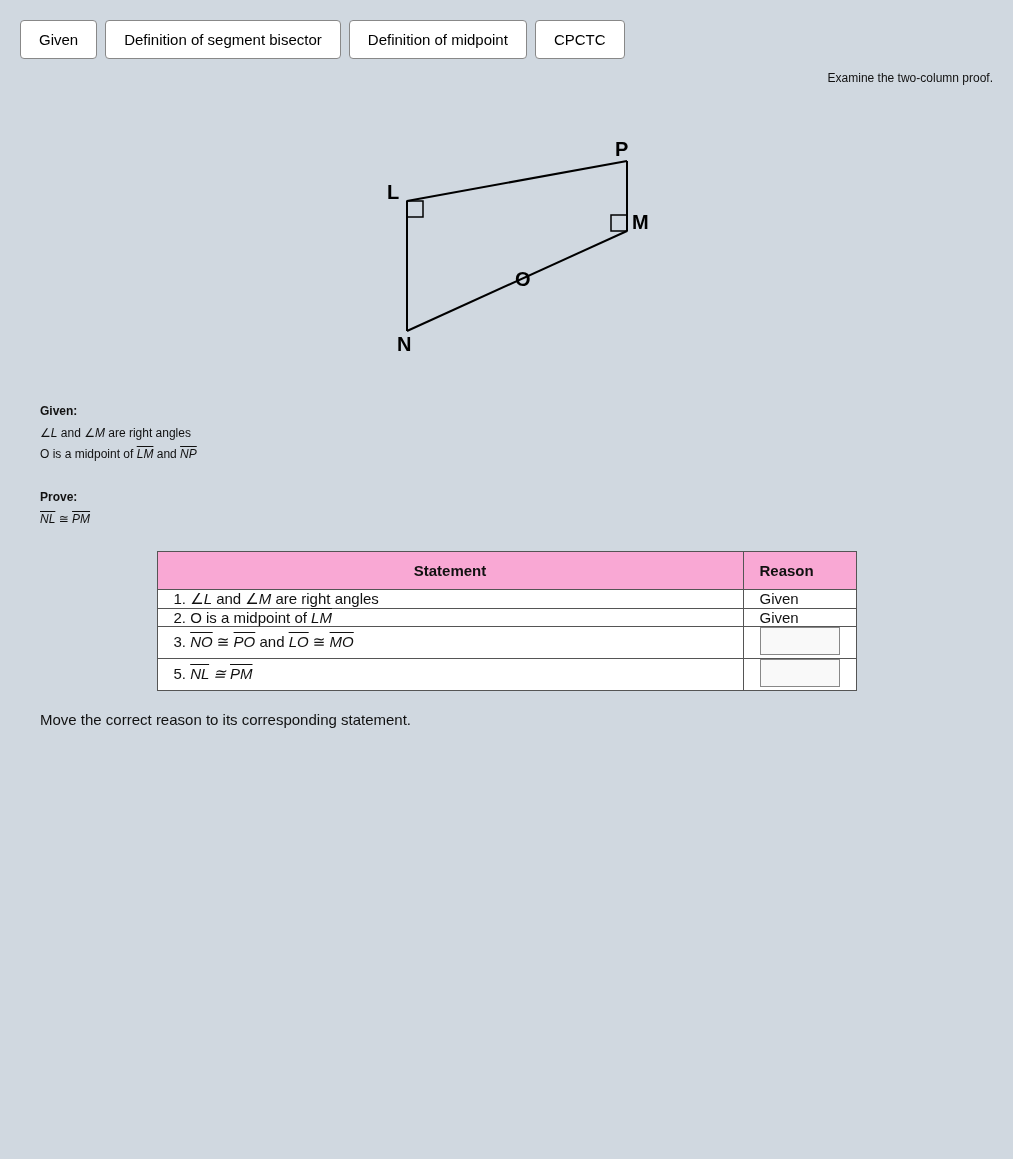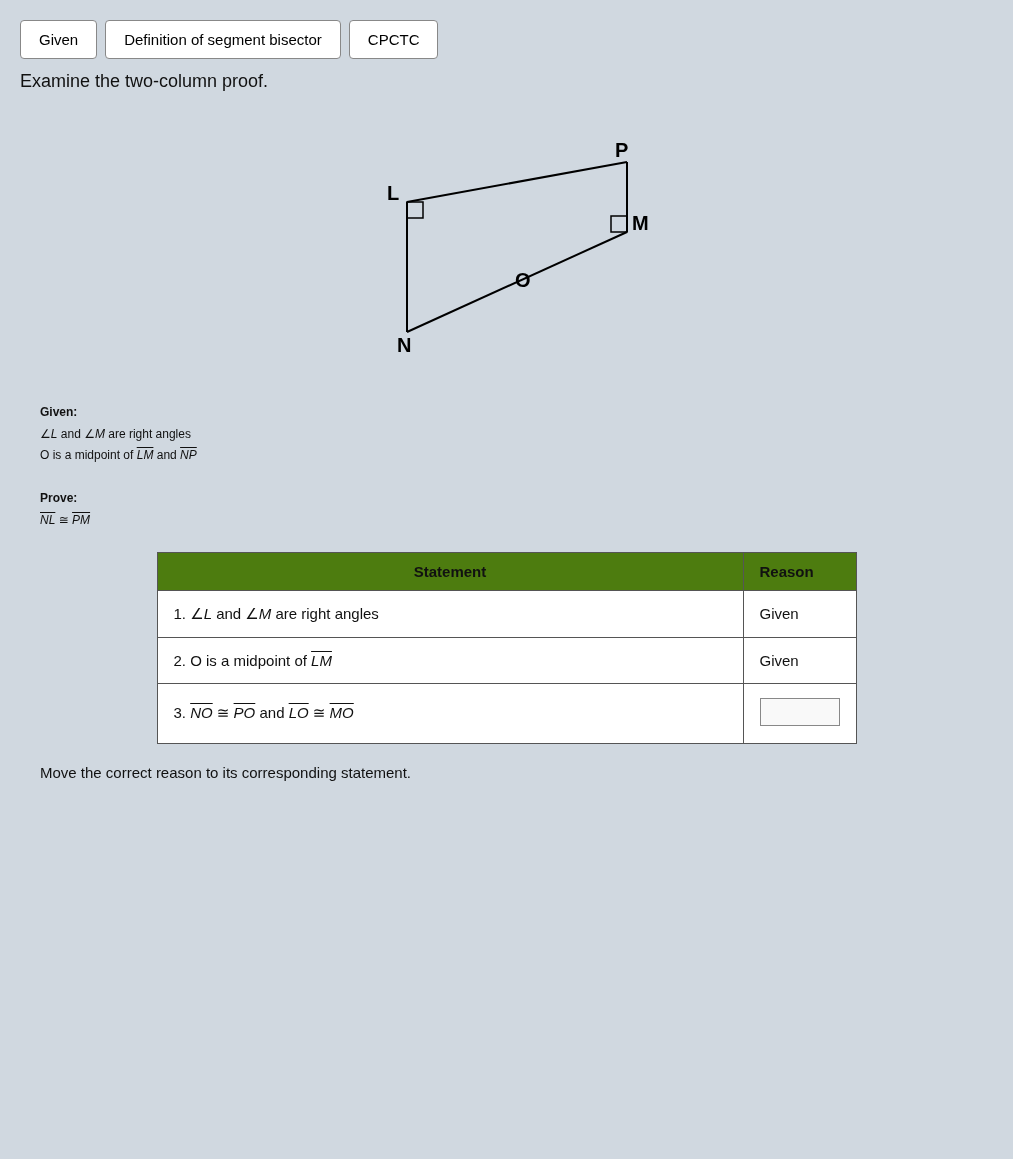--- a/index.html
+++ b/index.html
@@ -19,23 +19,24 @@
     }
     .reason-btn {
       background: white;
       border: 1.5px solid #888;
       border-radius: 4px;
       padding: 10px 18px;
       font-size: 15px;
       cursor: pointer;
     }
     .section-label {
-      font-size: 18px;
-      margin-bottom: 10px;
+      font-size: 12px;
+      margin-bottom: 16px;
       font-weight: normal;
+      text-align: right;
     }
     .diagram-area {
       display: flex;
       justify-content: center;
       margin: 10px 0 20px 0;
       background: transparent;
     }
     .given-prove {
       margin: 0 0 20px 20px;
       font-size: 12px;
@@ -45,27 +46,27 @@
     .overline { text-decoration: overline; }
     .proof-table {
       margin: 0 auto 20px auto;
       border-collapse: collapse;
       width: 700px;
     }
     .proof-table th {
       border: 1.5px solid #555;
       padding: 10px 16px;
       font-size: 15px;
-      background: #4d7c0f;
+      background: #f9a8d4;
       font-weight: bold;
       text-align: center;
     }
     .proof-table td {
       border: 1.5px solid #555;
-      padding: 14px 16px;
+      padding: 0 16px;
       font-size: 15px;
       background: white;
       vertical-align: middle;
     }
     .proof-table .reason-cell {
       width: 104px;
       text-align: left;
     }
     .empty-box {
       display: inline-block;
@@ -80,20 +81,21 @@
       margin-top: 0;
     }
     svg text { font-family: Arial, sans-serif; }
   </style>
 </head>
 <body>
 
 <div class="top-buttons">
   <button class="reason-btn">Given</button>
   <button class="reason-btn">Definition of segment bisector</button>
+  <button class="reason-btn">Definition of midpoint</button>
   <button class="reason-btn">CPCTC</button>
 </div>
 
 <p class="section-label">Examine the two-column proof.</p>
 
 <div class="diagram-area">
   <svg width="500" height="280" viewBox="0 0 500 280">
 
     <line x1="150" y1="230" x2="150" y2="100" stroke="black" stroke-width="2"></line>
 
@@ -153,16 +155,24 @@
     <tr>
       <td>
         3. <span class="overline"><i>NO</i></span> ≅ <span class="overline"><i>PO</i></span> and <span class="overline"><i>LO</i></span> ≅ <span class="overline"><i>MO</i></span>
       </td>
       <td class="reason-cell">
         <span class="empty-box"></span>
       </td>
     </tr>
 
 
+    <tr>
+      <td>
+        5. <span class="overline" style="font-style:italic;">NL</span><i> ≅ </i><span class="overline" style="font-style:italic;">PM</span>
+      </td>
+      <td class="reason-cell">
+        <span class="empty-box"></span>
+      </td>
+    </tr>
   </tbody>
 </table>
 
 <p class="footer-text">Move the correct reason to its corresponding statement.</p>
 
 </body></html>

